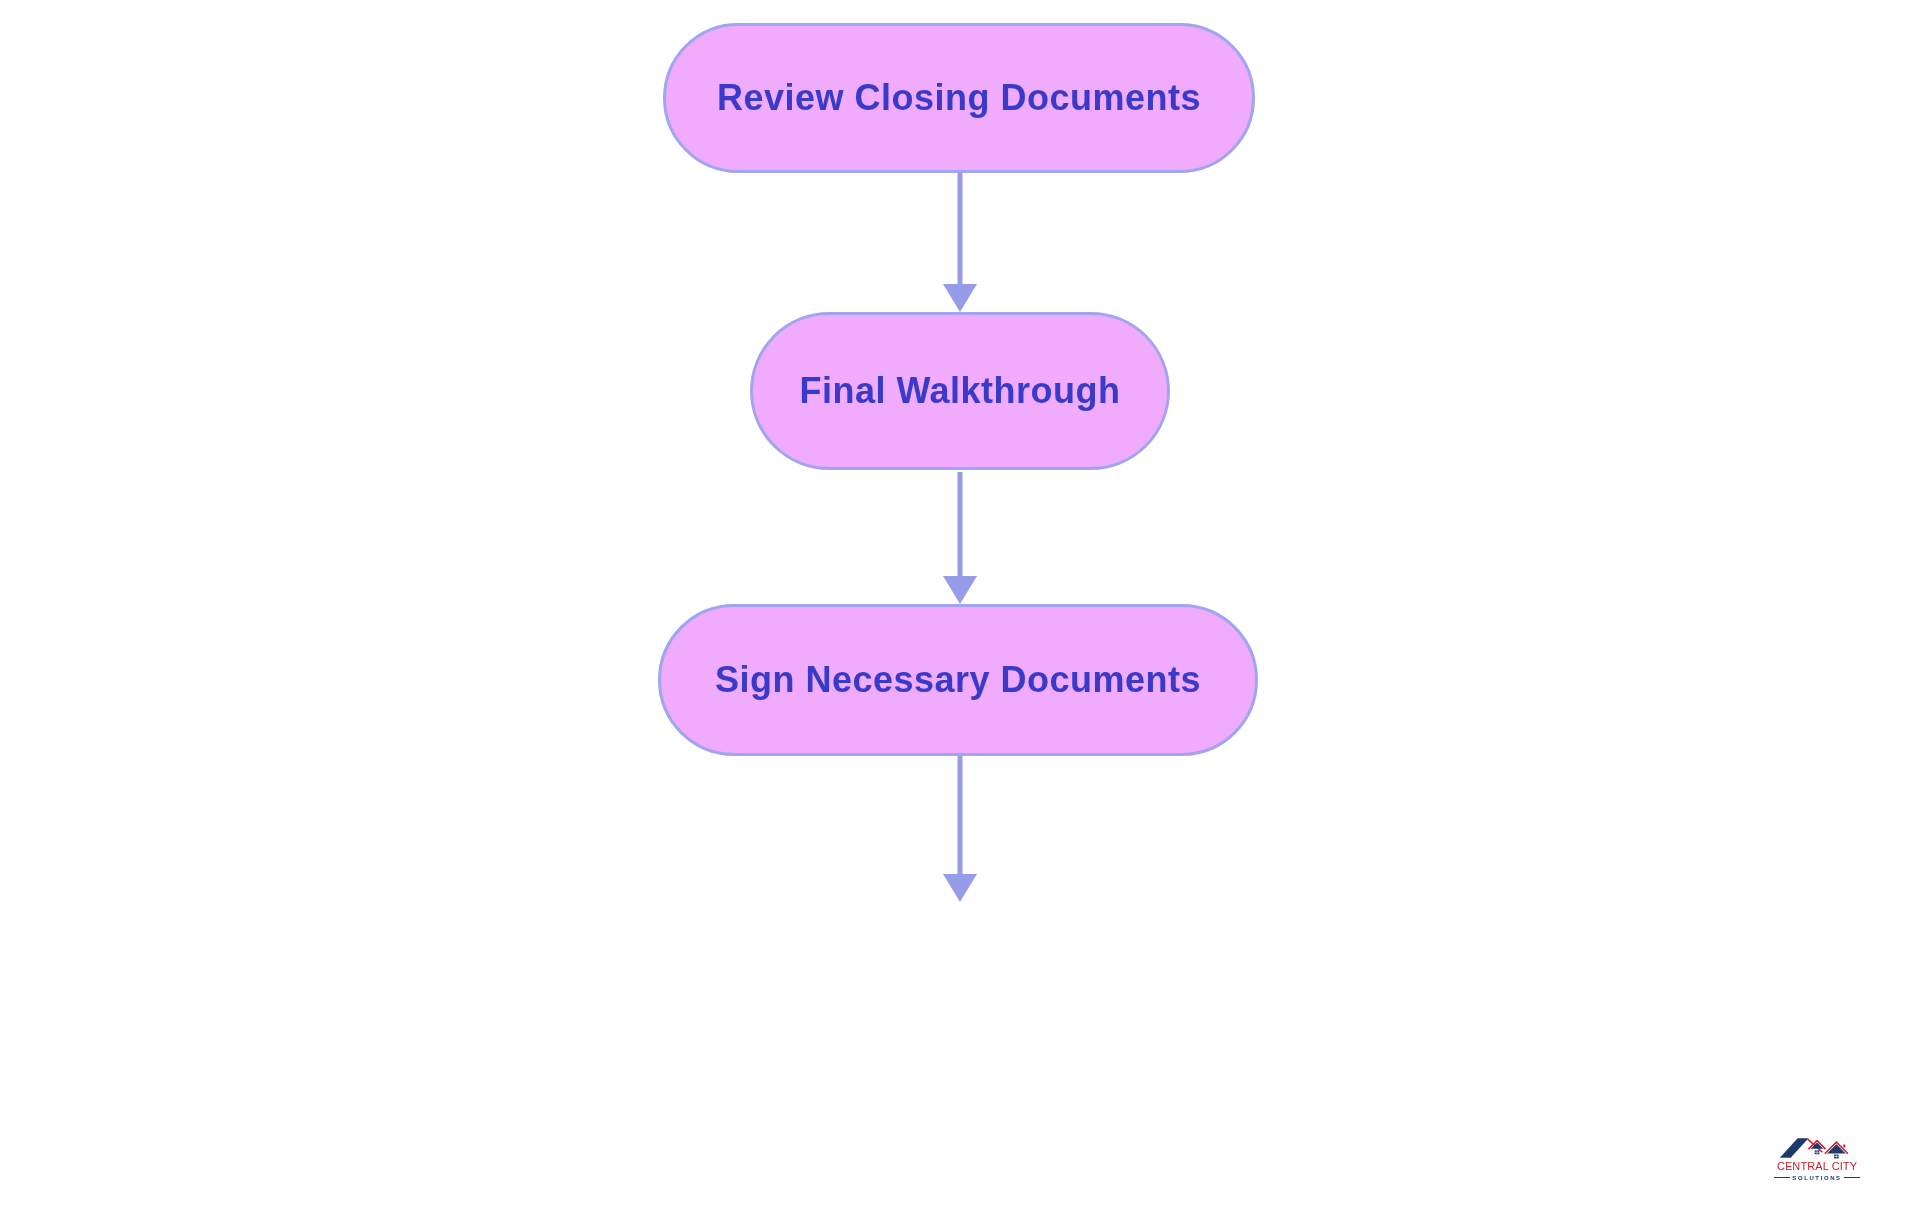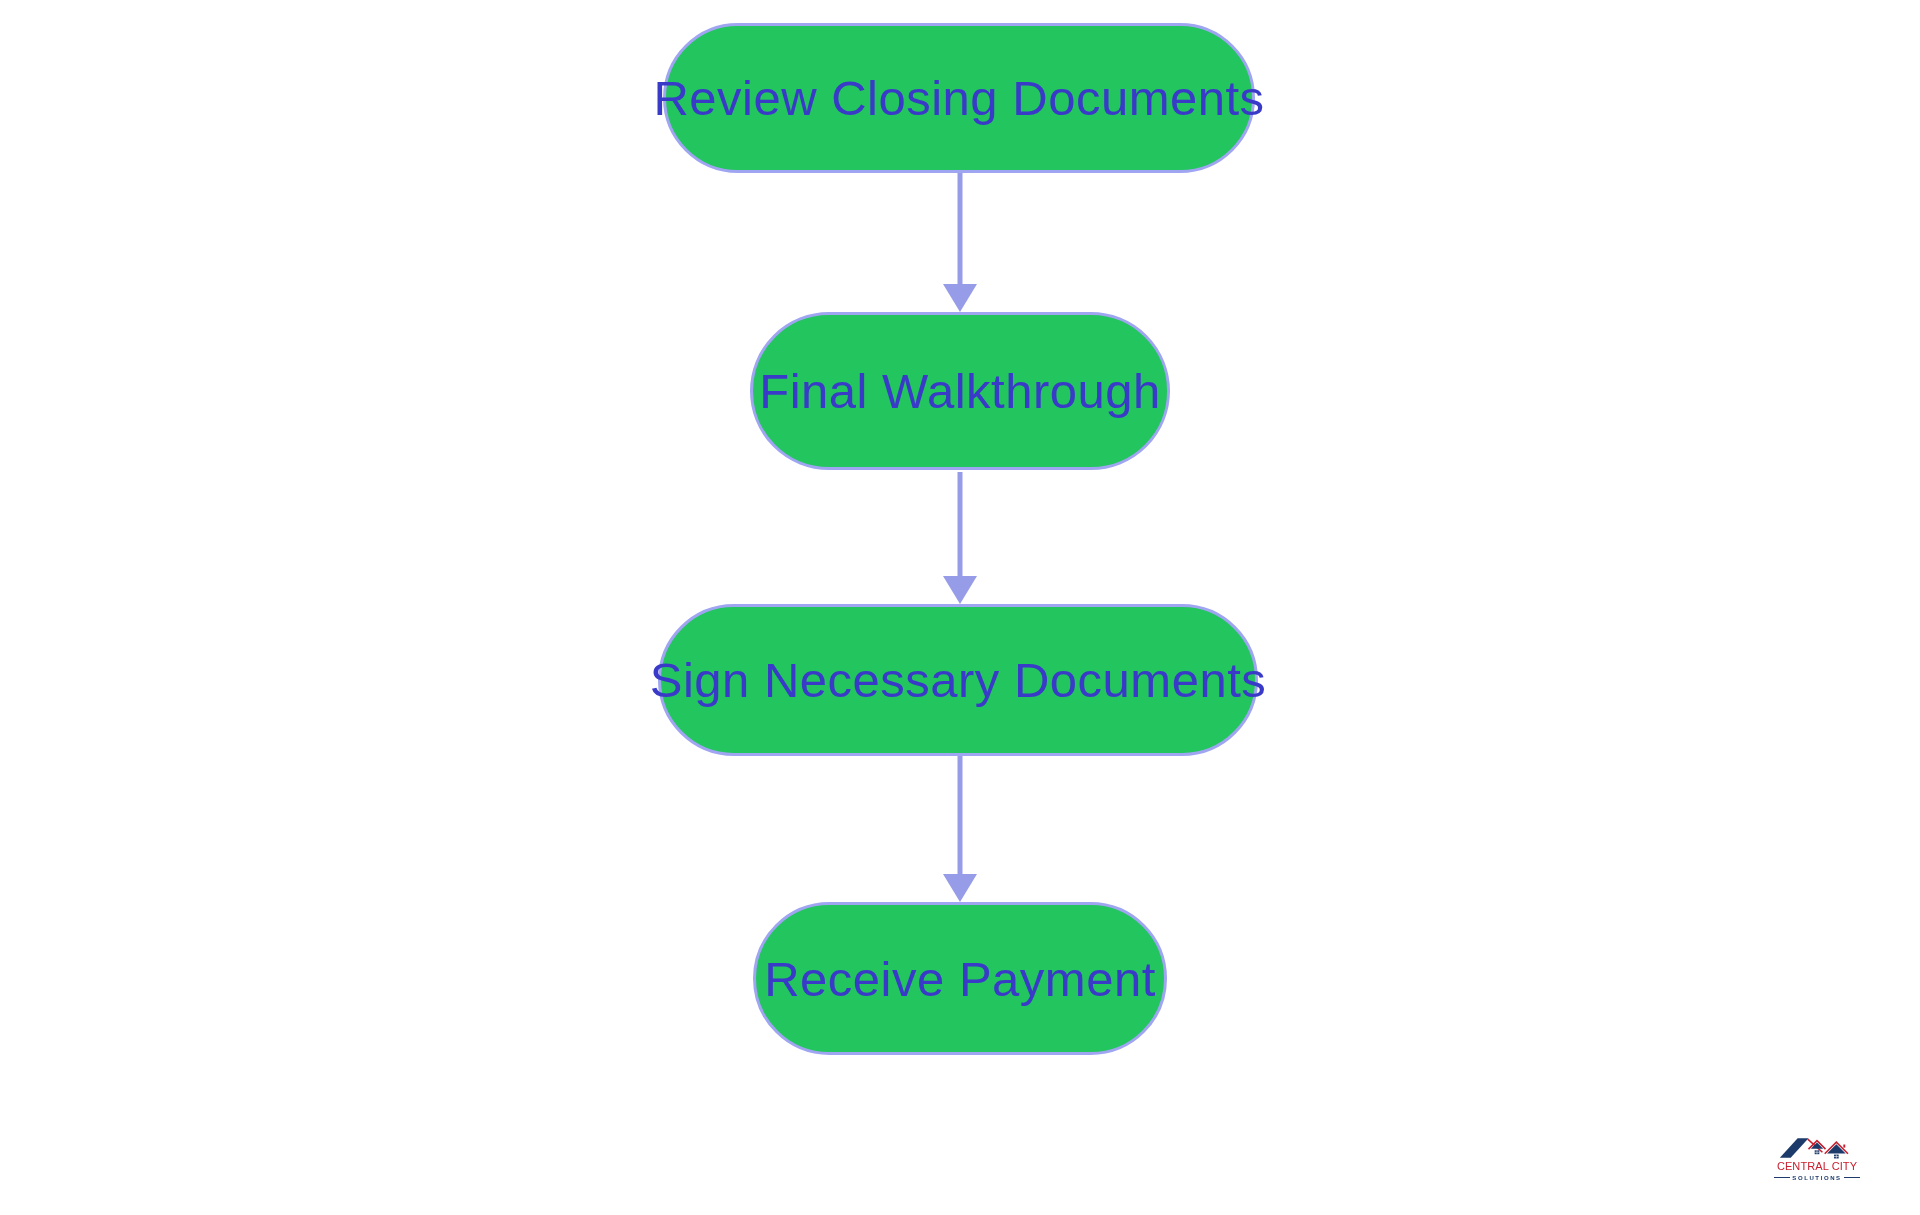--- a/index.html
+++ b/index.html
@@ -13,29 +13,29 @@
     width: 1920px;
     height: 1215px;
     background: #ffffff;
     overflow: hidden;
   }
 
   
   .flow-node {
     position: absolute;
     box-sizing: border-box;
-    background: #22c55e;
+    background: #f0abfc;
     border: 3px solid #9fa5f0;
     border-radius: 90px;
     display: flex;
     align-items: center;
     justify-content: center;
     color: #3a3ac8;
-    font-size: 49px;
-    font-weight: 400;
+    font-size: 36px;
+    font-weight: 700;
     letter-spacing: 0.5px;
     white-space: nowrap;
     text-align: center;
   }
   #node-0 { left: 663px; top: 23px;  width: 592px; height: 150px; }
   #node-1 { left: 750px; top: 312px; width: 420px; height: 158px; }
   #node-2 { left: 658px; top: 604px; width: 600px; height: 152px; }
   #node-3 { left: 753px; top: 902px; width: 414px; height: 153px; }
 
   
@@ -97,21 +97,20 @@
 <body>
 
 <div class="canvas">
 
   <div class="flow-node" id="node-0">Review Closing Documents</div>
 
   <div class="flow-node" id="node-1">Final Walkthrough</div>
 
   <div class="flow-node" id="node-2">Sign Necessary Documents</div>
 
-  <div class="flow-node" id="node-3">Receive Payment</div>
 
   <div class="flow-arrow" id="arrow-0">
     <svg viewBox="0 0 50 139" preserveAspectRatio="none" aria-hidden="true">
       <rect class="arrow-shape" x="22.5" y="0" width="5" height="113"></rect>
       <polygon class="arrow-shape" points="8,111 42,111 25,139"></polygon>
     </svg>
   </div>
 
   <div class="flow-arrow" id="arrow-1">
     <svg viewBox="0 0 50 132" preserveAspectRatio="none" aria-hidden="true">

